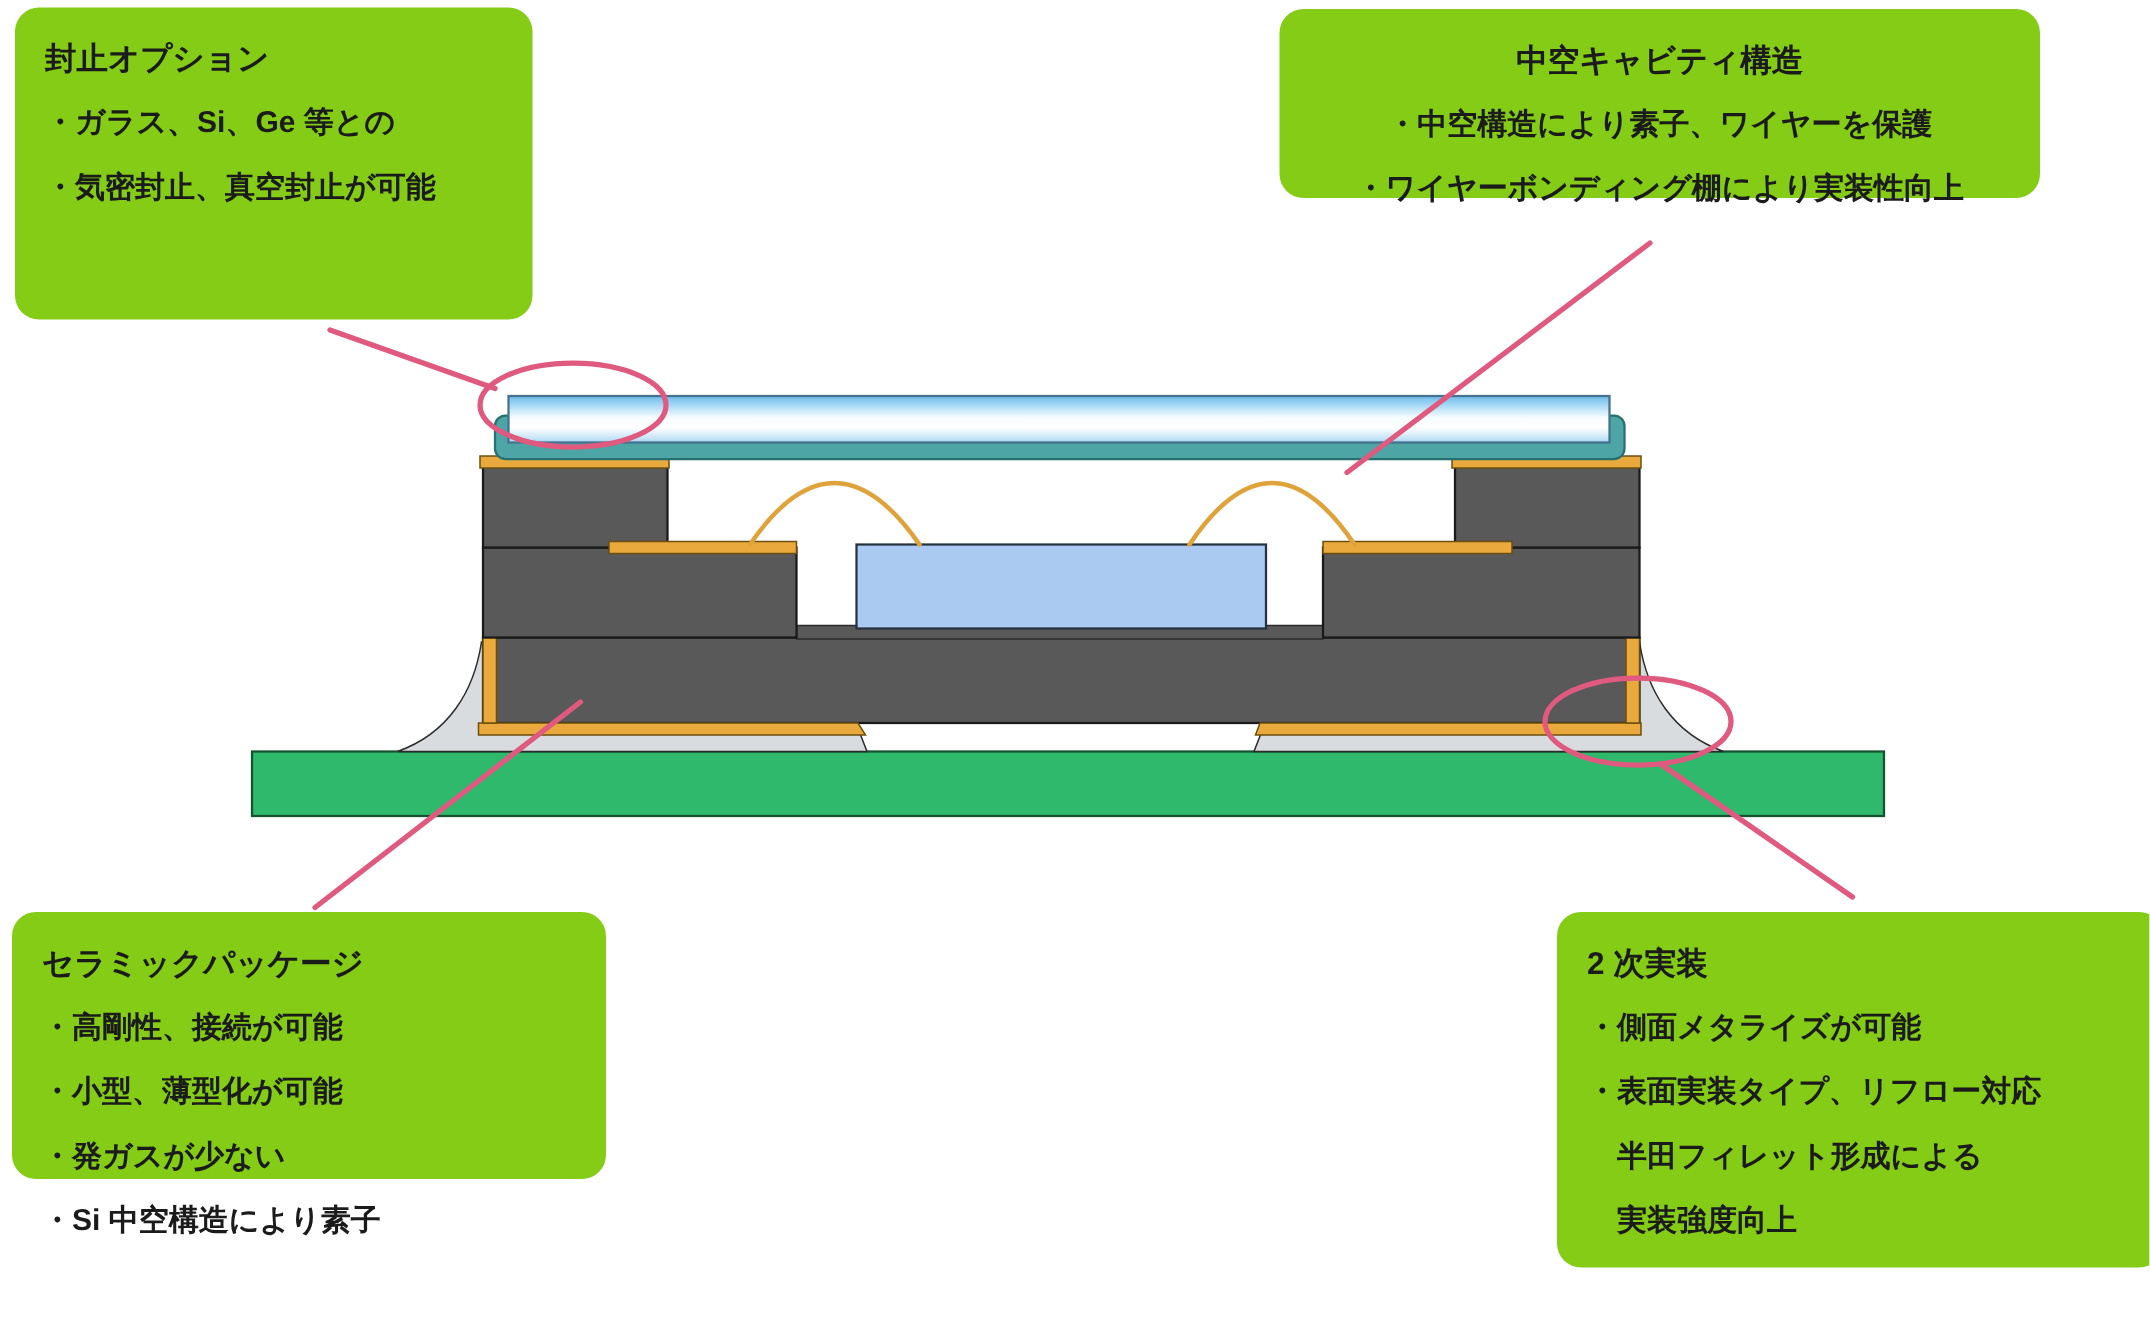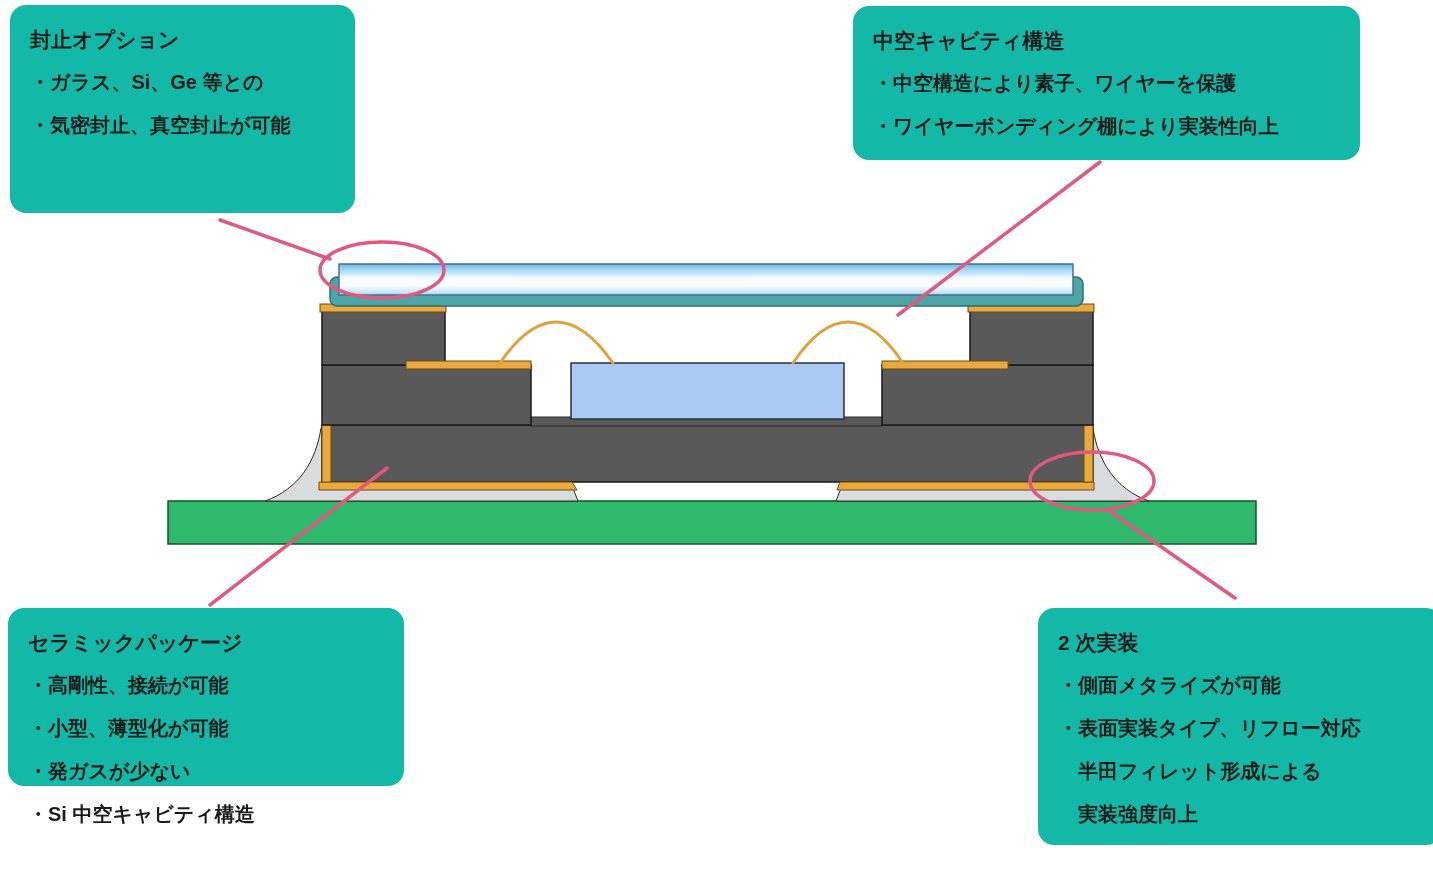--- a/index.html
+++ b/index.html
@@ -5,21 +5,21 @@
   html,body{margin:0;padding:0;background:#ffffff;}
   .stage{
     position:relative;width:1433px;height:884px;overflow:hidden;
     background:#ffffff;
     font-family:"Liberation Sans","DejaVu Sans",sans-serif;
     color:#1b1b1b;
   }
   .stage svg{position:absolute;left:0;top:0;}
   .callout{
     position:absolute;
-    background:#14b8a6;
+    background:#84cc16;
     border-radius:16px;
     padding:13px 20px 10px 20px;
     box-sizing:border-box;
   }
   .callout-title{
     font-size:21px;font-weight:bold;line-height:43px;white-space:pre;
   }
   .callout-line{
     font-size:20px;line-height:43px;white-space:pre;font-weight:bold;
   }
@@ -93,32 +93,32 @@
     <line x1="387" y1="468" x2="210" y2="605" class="annot"></line>
     <line x1="1108" y1="510" x2="1235" y2="598" class="annot"></line>
   </svg>
 
   <div class="callout" style="left:10px;top:5px;width:345px;height:208px;">
     <div class="callout-title">封止オプション</div>
     <div class="callout-line">・ガラス、Si、Ge 等との</div>
     <div class="callout-line">・気密封止、真空封止が可能</div>
   </div>
 
-  <div class="callout" style="left:853px;top:6px;width:507px;height:154px;">
+  <div class="callout" style="left:853px;top:6px;width:507px;height:126px;text-align:center;">
     <div class="callout-title">中空キャビティ構造</div>
     <div class="callout-line">・中空構造により素子、ワイヤーを保護</div>
     <div class="callout-line">・ワイヤーボンディング棚により実装性向上</div>
   </div>
 
   <div class="callout" style="left:8px;top:608px;width:396px;height:178px;">
     <div class="callout-title">セラミックパッケージ</div>
     <div class="callout-line">・高剛性、接続が可能</div>
     <div class="callout-line">・小型、薄型化が可能</div>
     <div class="callout-line">・発ガスが少ない</div>
-    <div class="callout-line">・Si 中空キャビティ構造</div>
+    <div class="callout-line">・Si 中空構造により素子</div>
   </div>
 
   <div class="callout" style="left:1038px;top:608px;width:404px;height:237px;">
     <div class="callout-title">2 次実装</div>
     <div class="callout-line">・側面メタライズが可能</div>
     <div class="callout-line">・表面実装タイプ、リフロー対応</div>
     <div class="callout-line">　半田フィレット形成による</div>
     <div class="callout-line">　実装強度向上</div>
   </div>
 

